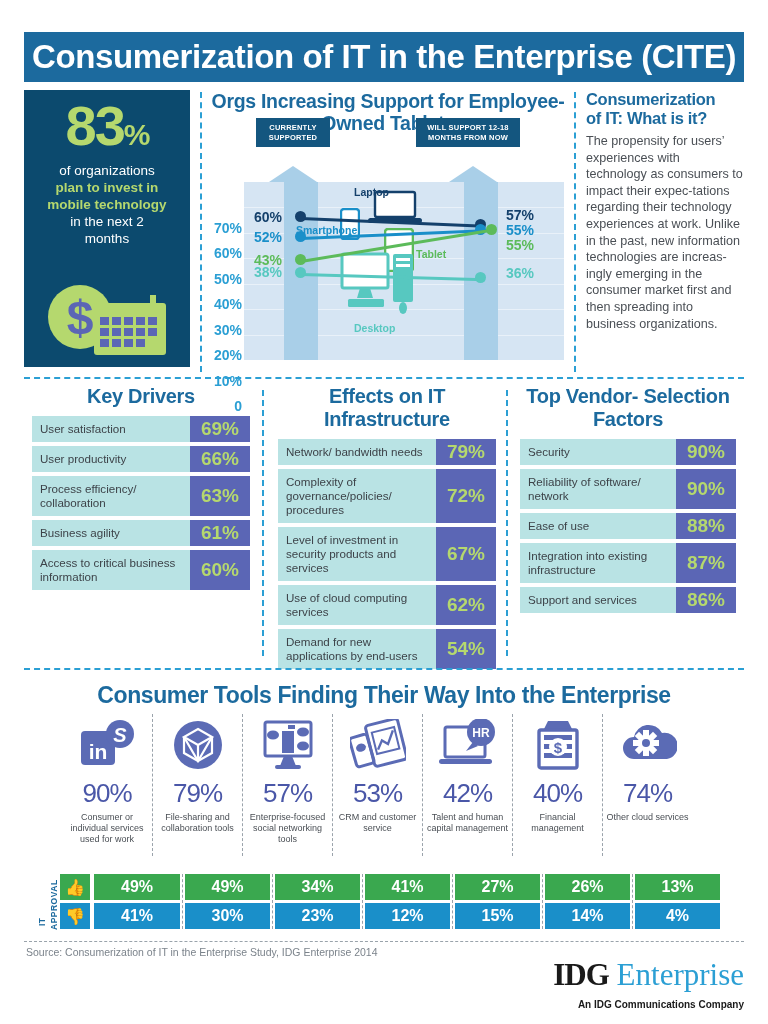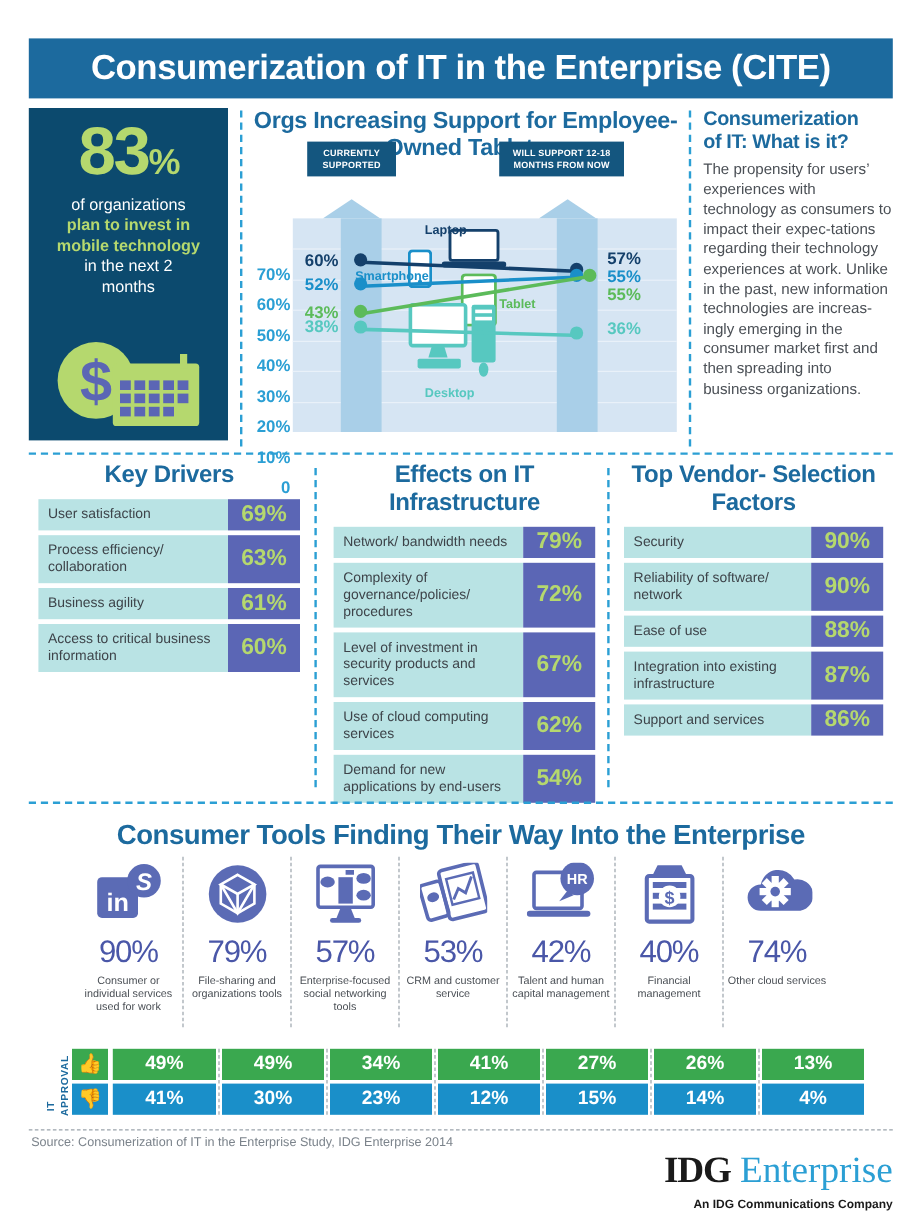--- a/index.html
+++ b/index.html
@@ -10,21 +10,21 @@
     overflow: hidden;
   }
   .page { position: relative; width: 768px; height: 1024px; background:#fff; }
 
   
   .header-bar {
     position:absolute; left:24px; top:32px; width:720px; height:50px;
     background:#1c6a9e; display:flex; align-items:center; justify-content:center;
   }
   .header-bar .title {
-    color:#ffffff; font-size:29px; font-weight:bold; letter-spacing:-0.4px;
+    color:#ffffff; font-size:33px; font-weight:bold; letter-spacing:-0.4px;
     white-space:nowrap;
   }
 
   
   .hr-dash {
     position:absolute; left:24px; width:720px; height:0;
     border-top:2px dashed #2b9fd4;
   }
   .vr-dash {
     position:absolute; width:0; border-left:2px dashed #2b9fd4;
@@ -318,20 +318,24 @@
   <div class="row2">
 
     <div class="tbl-col" style="left:32px; width:218px;">
       <div class="tbl-title">Key Drivers</div>
       <div class="tbl">
         <div class="tbl-row">
           <div class="lbl">User satisfaction</div>
           <div class="pct">69%</div>
           </div>
         <div class="tbl-row">
+          <div class="lbl">User productivity</div>
+          <div class="pct">66%</div>
+          </div>
+        <div class="tbl-row">
           <div class="lbl">Process efficiency/ collaboration</div>
           <div class="pct">63%</div>
           </div>
         <div class="tbl-row">
           <div class="lbl">Business agility</div>
           <div class="pct">61%</div>
           </div>
         <div class="tbl-row">
           <div class="lbl">Access to critical business information</div>
           <div class="pct">60%</div>
@@ -418,21 +422,21 @@
         <div class="icon-box">
           <svg width="52" height="52" viewBox="0 0 52 52">
             <circle cx="26" cy="26" r="24" fill="#5b6bb5"></circle>
             <path d="M26 10 L40 18 L26 26 L12 18 Z" fill="none" stroke="#fff" stroke-width="2.2"></path>
             <path d="M12 18 v16 L26 42 L40 34 V18" fill="none" stroke="#fff" stroke-width="2.2"></path>
             <path d="M26 26 v16" stroke="#fff" stroke-width="2.2"></path>
             <path d="M12 18 L26 42 L40 18" fill="none" stroke="#fff" stroke-width="2.2"></path>
           </svg>
         </div>
         <div class="big">79%</div>
-        <div class="cap">File-sharing and organizations tools</div>
+        <div class="cap">File-sharing and collaboration tools</div>
       </div>
 
       <div class="tool">
         <div class="icon-box">
           <svg width="56" height="52" viewBox="0 0 56 52">
             <rect x="5" y="3" width="46" height="34" rx="2" fill="none" stroke="#5b6bb5" stroke-width="3"></rect>
             <rect x="22" y="12" width="12" height="22" fill="#5b6bb5"></rect>
             <path d="M28 12 v-6 h7 v4 h-7" fill="#5b6bb5"></path>
             <ellipse cx="13" cy="16" rx="6" ry="4.5" fill="#5b6bb5"></ellipse>
             <ellipse cx="43" cy="13" rx="6" ry="4.5" fill="#5b6bb5"></ellipse>

